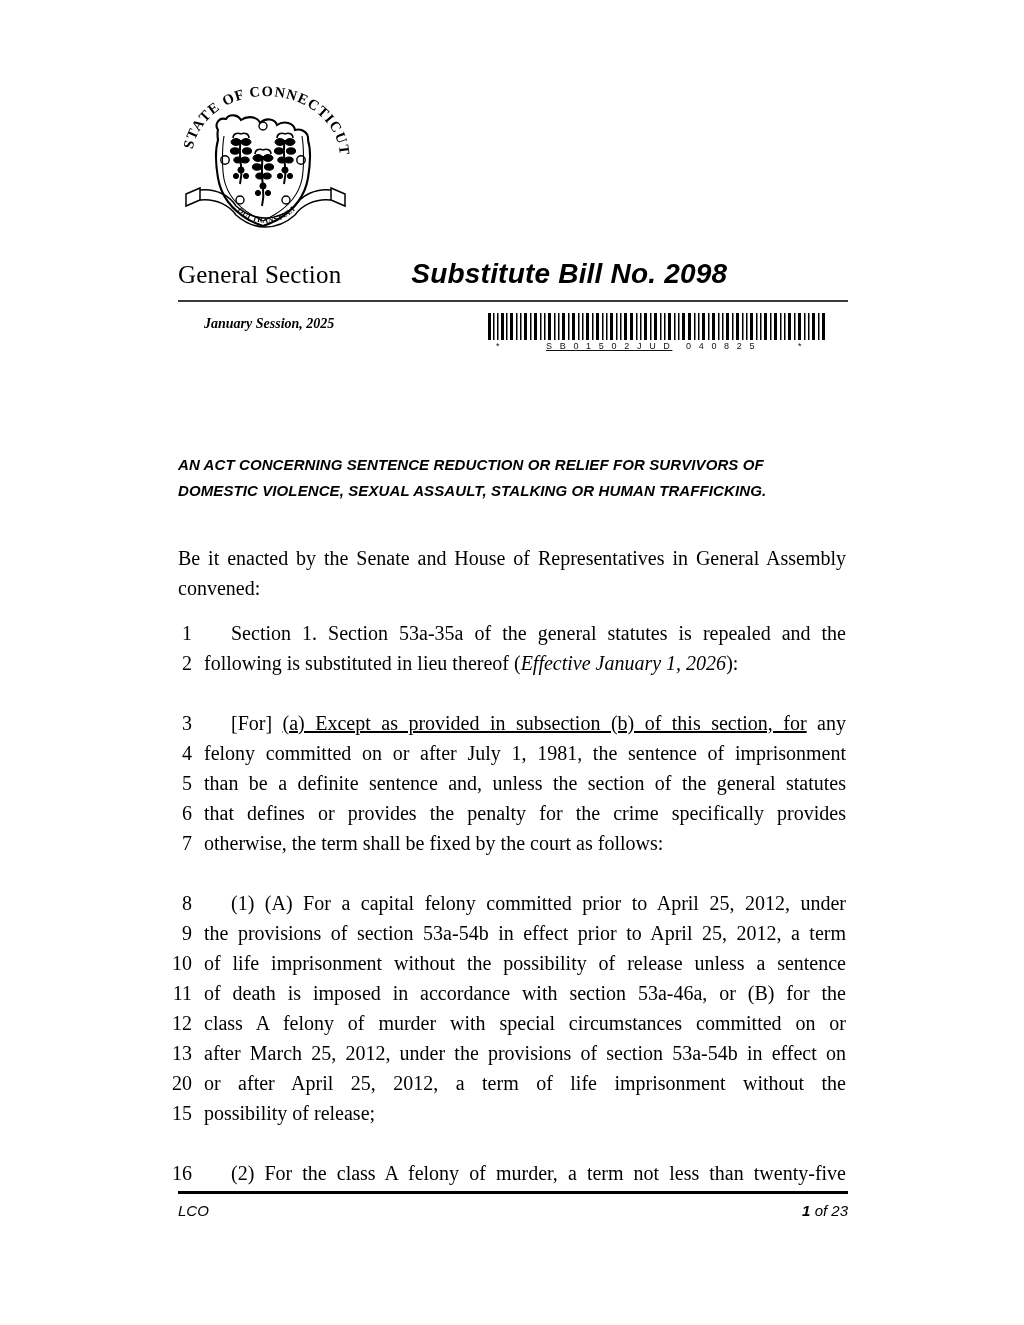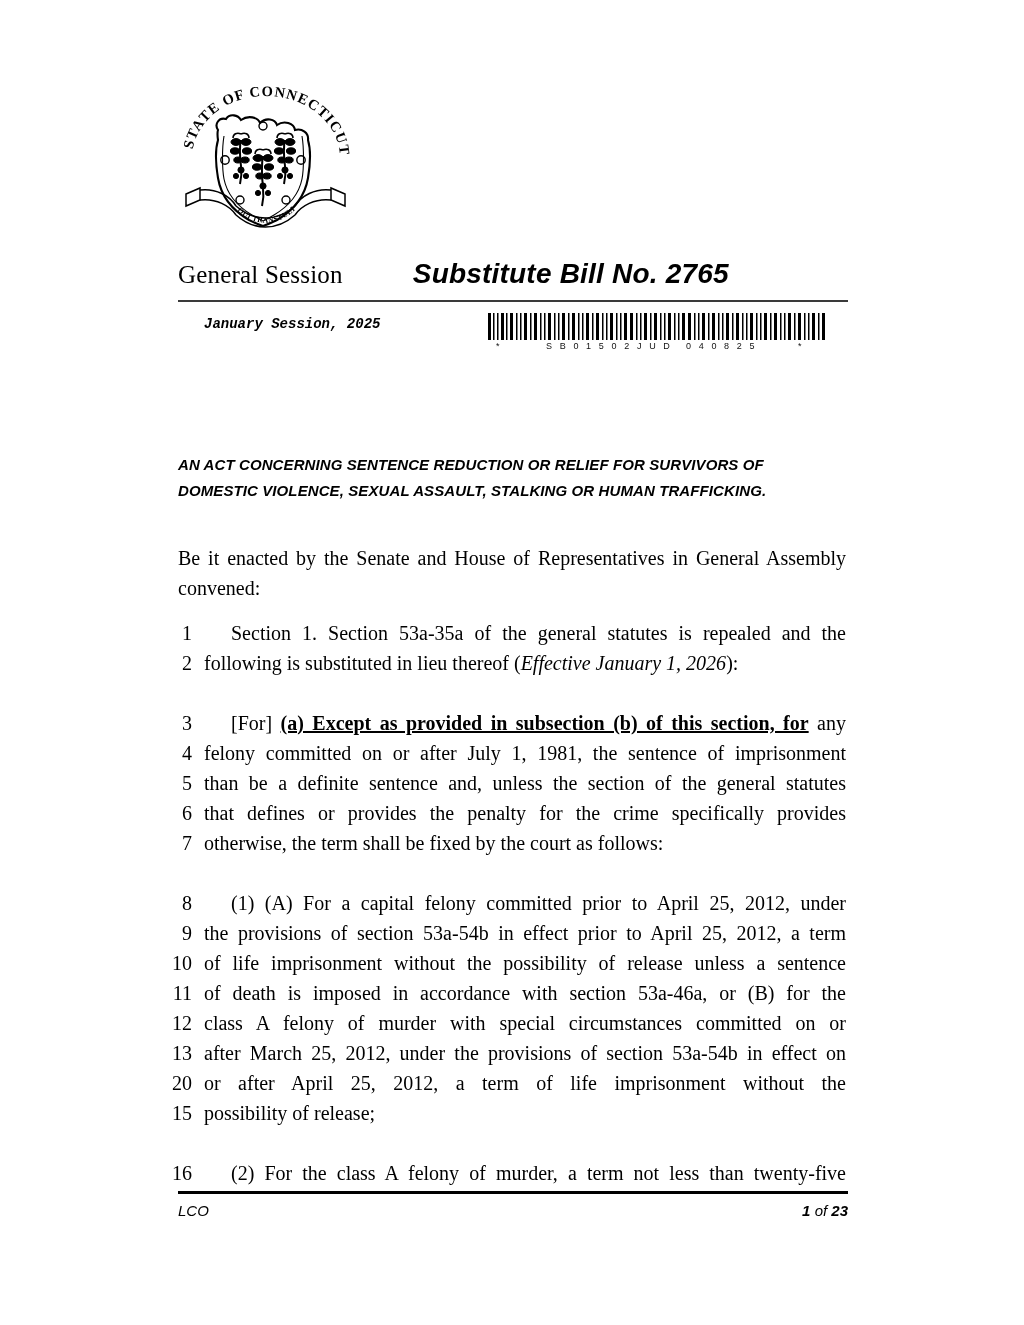--- a/index.html
+++ b/index.html
@@ -77,21 +77,21 @@
     position: absolute;
     left: 178px;
     top: 313px;
     width: 670px;
     height: 46px;
   }
   .session-label {
     position: absolute;
     left: 26px;
     top: 3px;
-    font-family: Liberation Mono, monospace;
+    font-family: Liberation Serif, serif;
     font-size: 14px;
     font-weight: bold;
     font-style: italic;
     white-space: nowrap;
   }
   .barcode-block {
     position: absolute;
     left: 308px;
     top: 0px;
     width: 345px;
@@ -106,21 +106,21 @@
     position: relative;
     width: 345px;
     height: 14px;
     font-family: "Liberation Sans", sans-serif;
     font-size: 9px;
     letter-spacing: 2.6px;
     color: #111;
     margin-top: 1px;
   }
   .bc-star-l { position: absolute; left: 10px;  top: 0; }
-  .bc-mid1   { position: absolute; left: 60px;  top: 0; }
+  .bc-mid1   { position: absolute; left: 60px;  top: 0; text-decoration: underline; }
   .bc-mid2   { position: absolute; left: 200px; top: 0; }
   .bc-star-r { position: absolute; left: 312px; top: 0; }
 
   
   .act-title {
     position: absolute;
     left: 178px;
     top: 452px;
     width: 660px;
     font-family: "Liberation Sans", sans-serif;
@@ -178,21 +178,21 @@
     text-justify: inter-word;
   }
   .line-text.just::after {
     content: "";
     display: inline-block;
     width: 100%;
     height: 0;
   }
   .indent { display: inline-block; width: 27px; }
   .ital { font-style: italic; }
-  .under { text-decoration: underline; font-weight: bold; }
+  .under { text-decoration: underline; }
 
   
   .foot-rule {
     position: absolute;
     left: 178px;
     top: 1191px;
     width: 670px;
     height: 3px;
     background: #000000;
   }
@@ -203,21 +203,21 @@
     width: 670px;
     height: 24px;
     font-family: "Liberation Sans", sans-serif;
     font-size: 15px;
     font-style: italic;
   }
   .foot-left  { position: absolute; left: 0;  top: 0; text-align: center; }
   .foot-right { position: absolute; right: 0; top: 0; white-space: nowrap; }
   .foot-right .pg { font-weight: bold; font-style: italic; }
   .foot-right .of { font-style: italic; font-weight: normal; }
-  .foot-right .tot { font-weight: bold; font-style: italic; }
+  .foot-right .tot { font-weight: normal; font-style: italic; }
 </style>
 </head>
 <body>
 
 <div class="page">
 
   <div class="seal-wrap">
     <svg width="175" height="152" viewBox="0 0 175 152" xmlns="http://www.w3.org/2000/svg">
       <defs>
         <path id="arcpath" d="M 14,74 A 74,62 0 0 1 162,74" fill="none"></path>
@@ -303,22 +303,22 @@
       <defs>
         <path id="mottopath" d="M 58,126 C 76,143 99,143 117,126" fill="none"></path>
       </defs>
       <text font-family="Liberation Serif, serif" font-size="7.6" font-weight="bold" fill="#000" letter-spacing="0.35">
         <textPath href="#mottopath" startOffset="2%">QUI TRANSTULIT SUSTINET</textPath>
       </text>
     </svg>
   </div>
 
   <div class="masthead">
-    <div class="ga-title">General Session</div>
-    <div class="bill-title">Substitute Bill No. 2765</div>
+    <div class="ga-title">General Section</div>
+    <div class="bill-title">Substitute Bill No. 2098</div>
   </div>
   <div class="head-rule"></div>
 
   <div class="session-row">
     <div class="session-label">January Session, 2025</div>
     <div class="barcode-block">
       <svg class="barcode-bars" viewBox="0 0 345 27" preserveAspectRatio="none" xmlns="http://www.w3.org/2000/svg">
         <g fill="#000">
           <rect x="2" y="0" width="3" height="27"></rect>
             <rect x="7" y="0" width="1.5" height="27"></rect>

